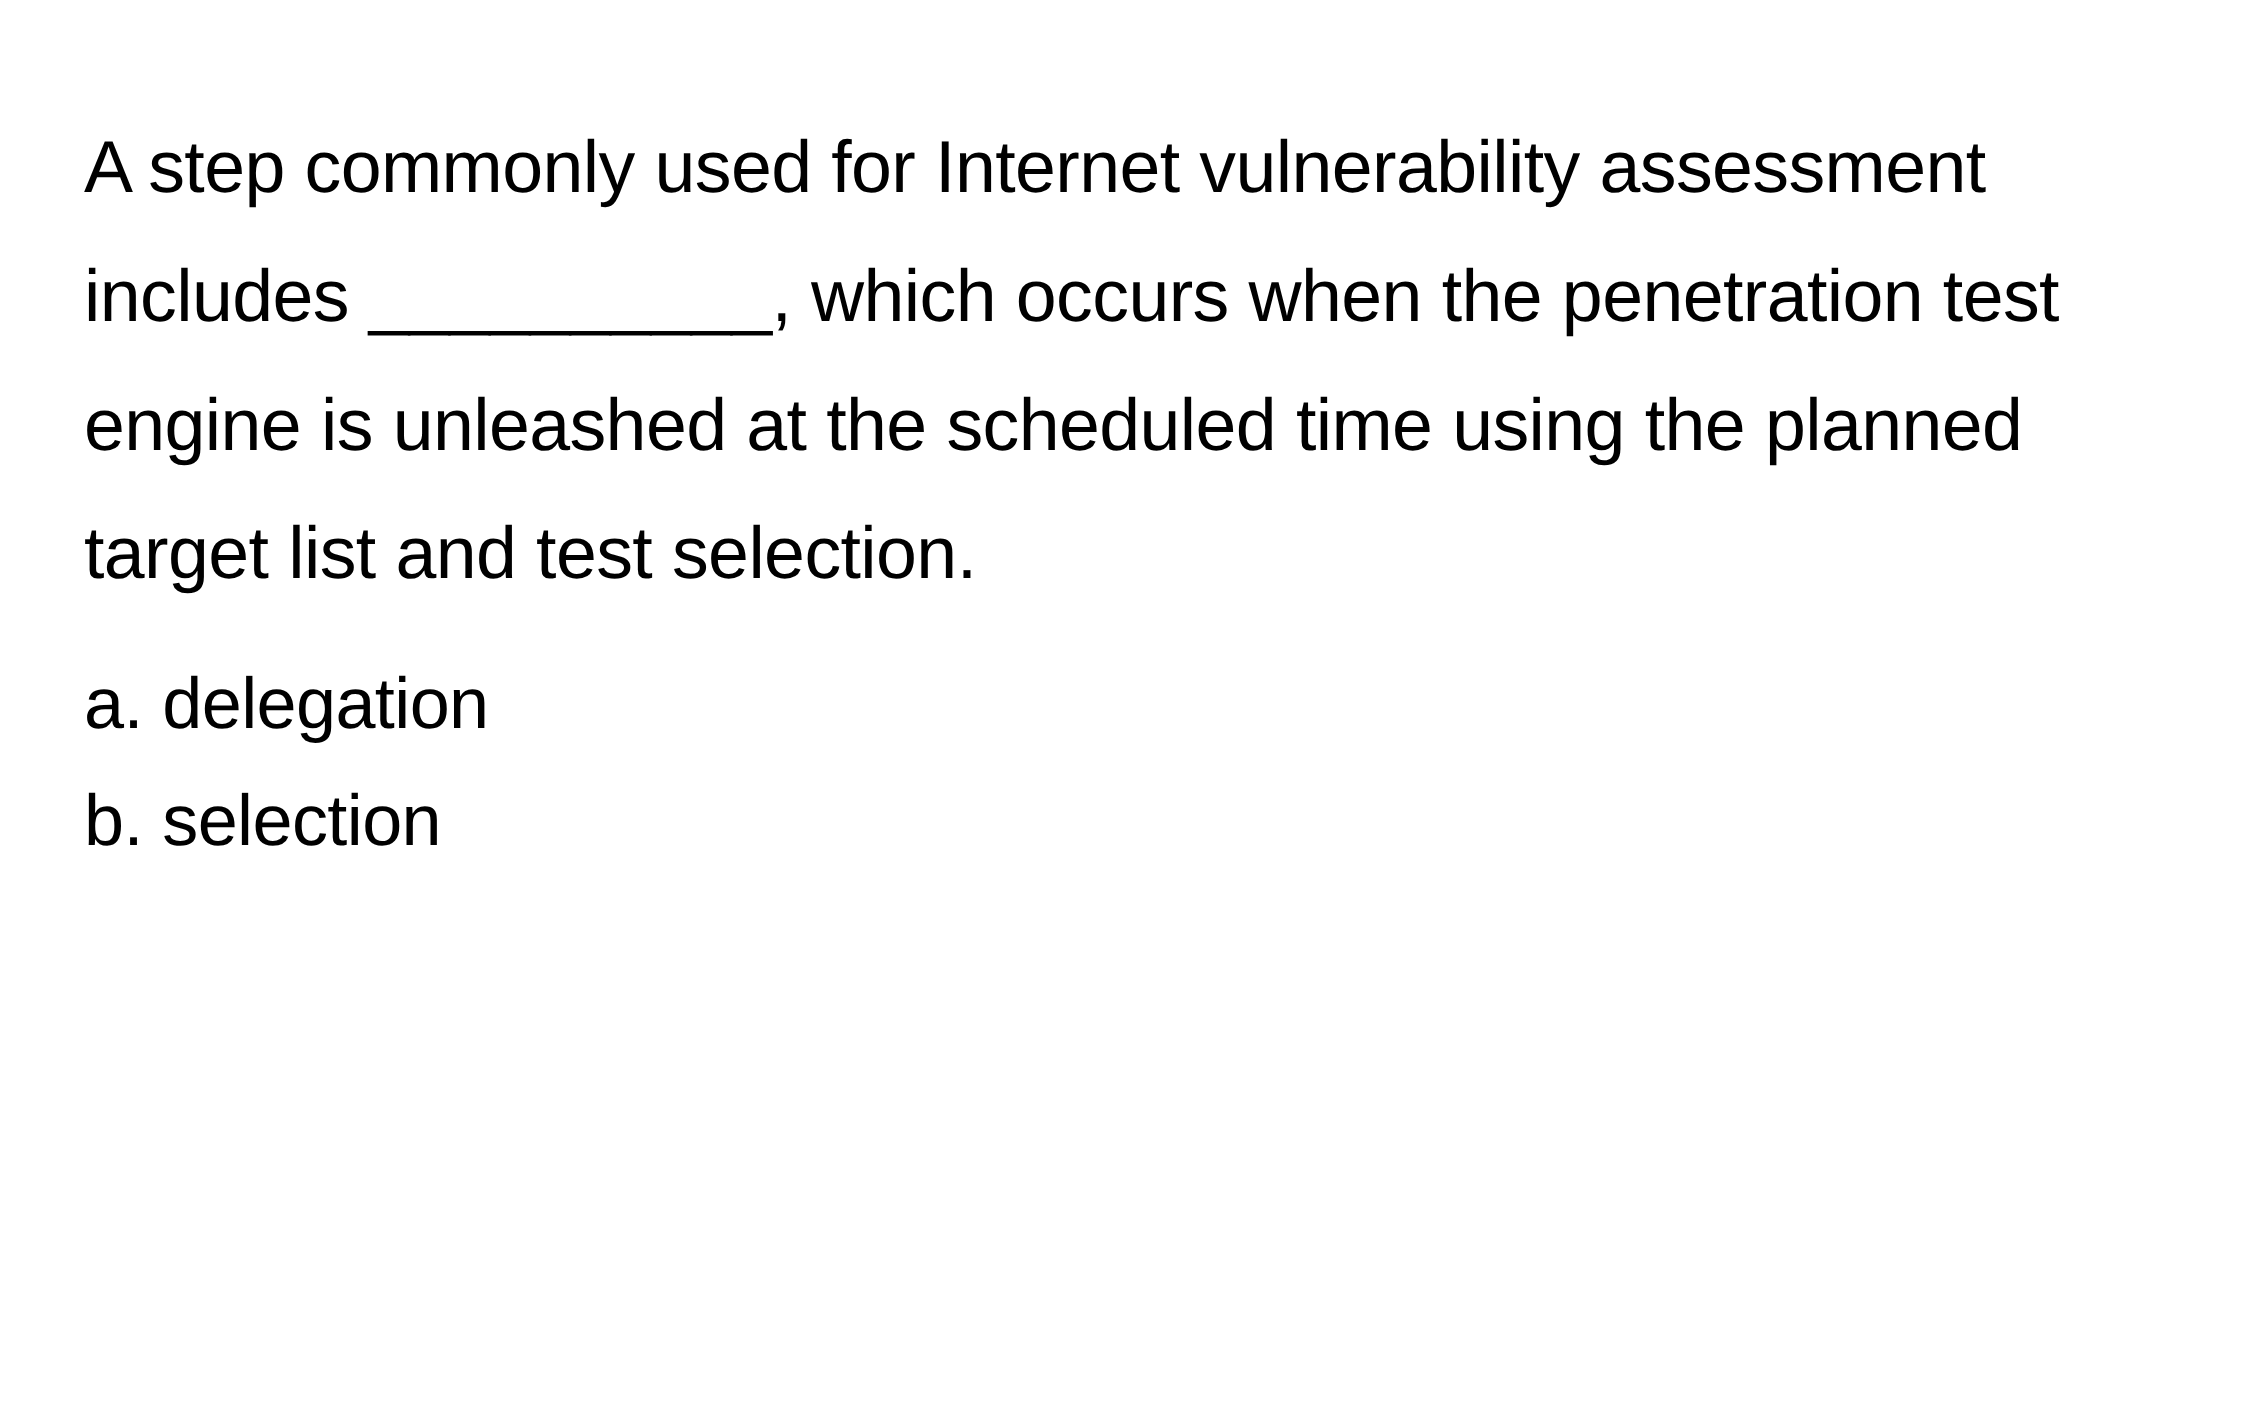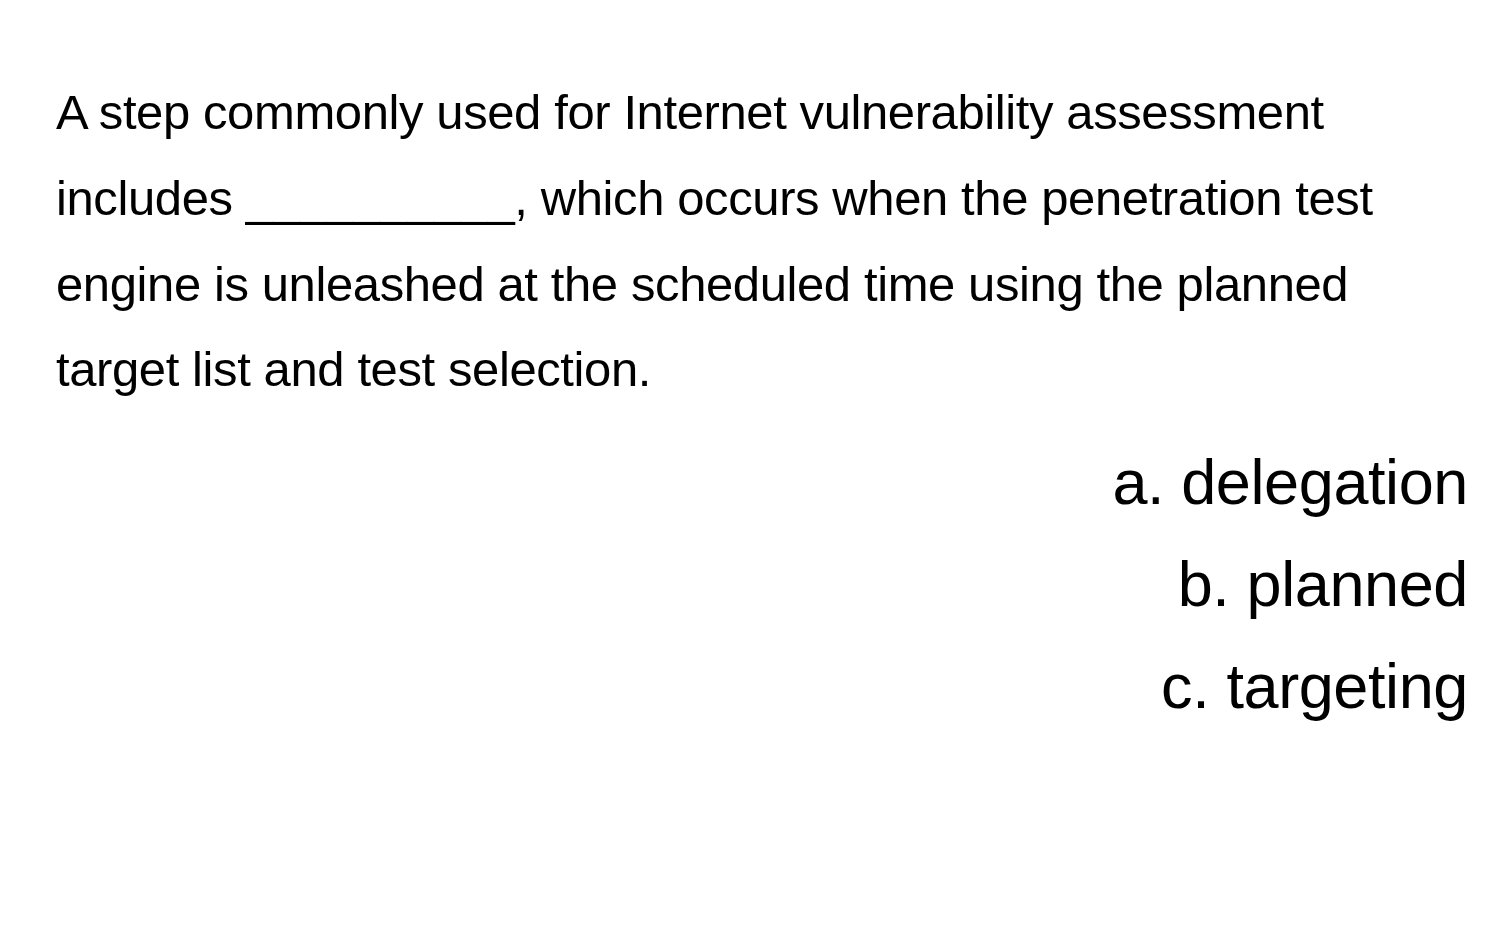--- a/index.html
+++ b/index.html
@@ -5,44 +5,42 @@
   html, body {
     margin: 0;
     padding: 0;
     width: 1500px;
     height: 952px;
     background: #ffffff;
     font-family: -apple-system, BlinkMacSystemFont, "Segoe UI", Helvetica, Arial, sans-serif;
     color: #000000;
   }
   .container {
-    padding: 70px 32px 0 56px;
+    padding: 70px 56px 0 56px;
     box-sizing: border-box;
   }
   .question-text {
     font-size: 49px;
     line-height: 1.75;
     letter-spacing: -0.4px;
     font-weight: 400;
     margin-bottom: 18px;
   }
   .options {
-    font-size: 63px;
+    font-size: 48px;
     line-height: 1.62;
     letter-spacing: -0.4px;
     font-weight: 400;
-    text-align: right;
   }
   .option {
     display: block;
   }
 </style>
 </head>
 <body>
 
 <div class="container">
   <div class="question-text">A step commonly used for Internet vulnerability assessment includes __________, which occurs when the penetration test engine is unleashed at the scheduled time using the planned target list and test selection.</div>
   <div class="options">
     <span class="option">a. delegation</span>
-    <span class="option">b. planned</span>
-    <span class="option">c. targeting</span>
+    <span class="option">b. selection</span>
   </div>
 </div>
 
 </body></html>

